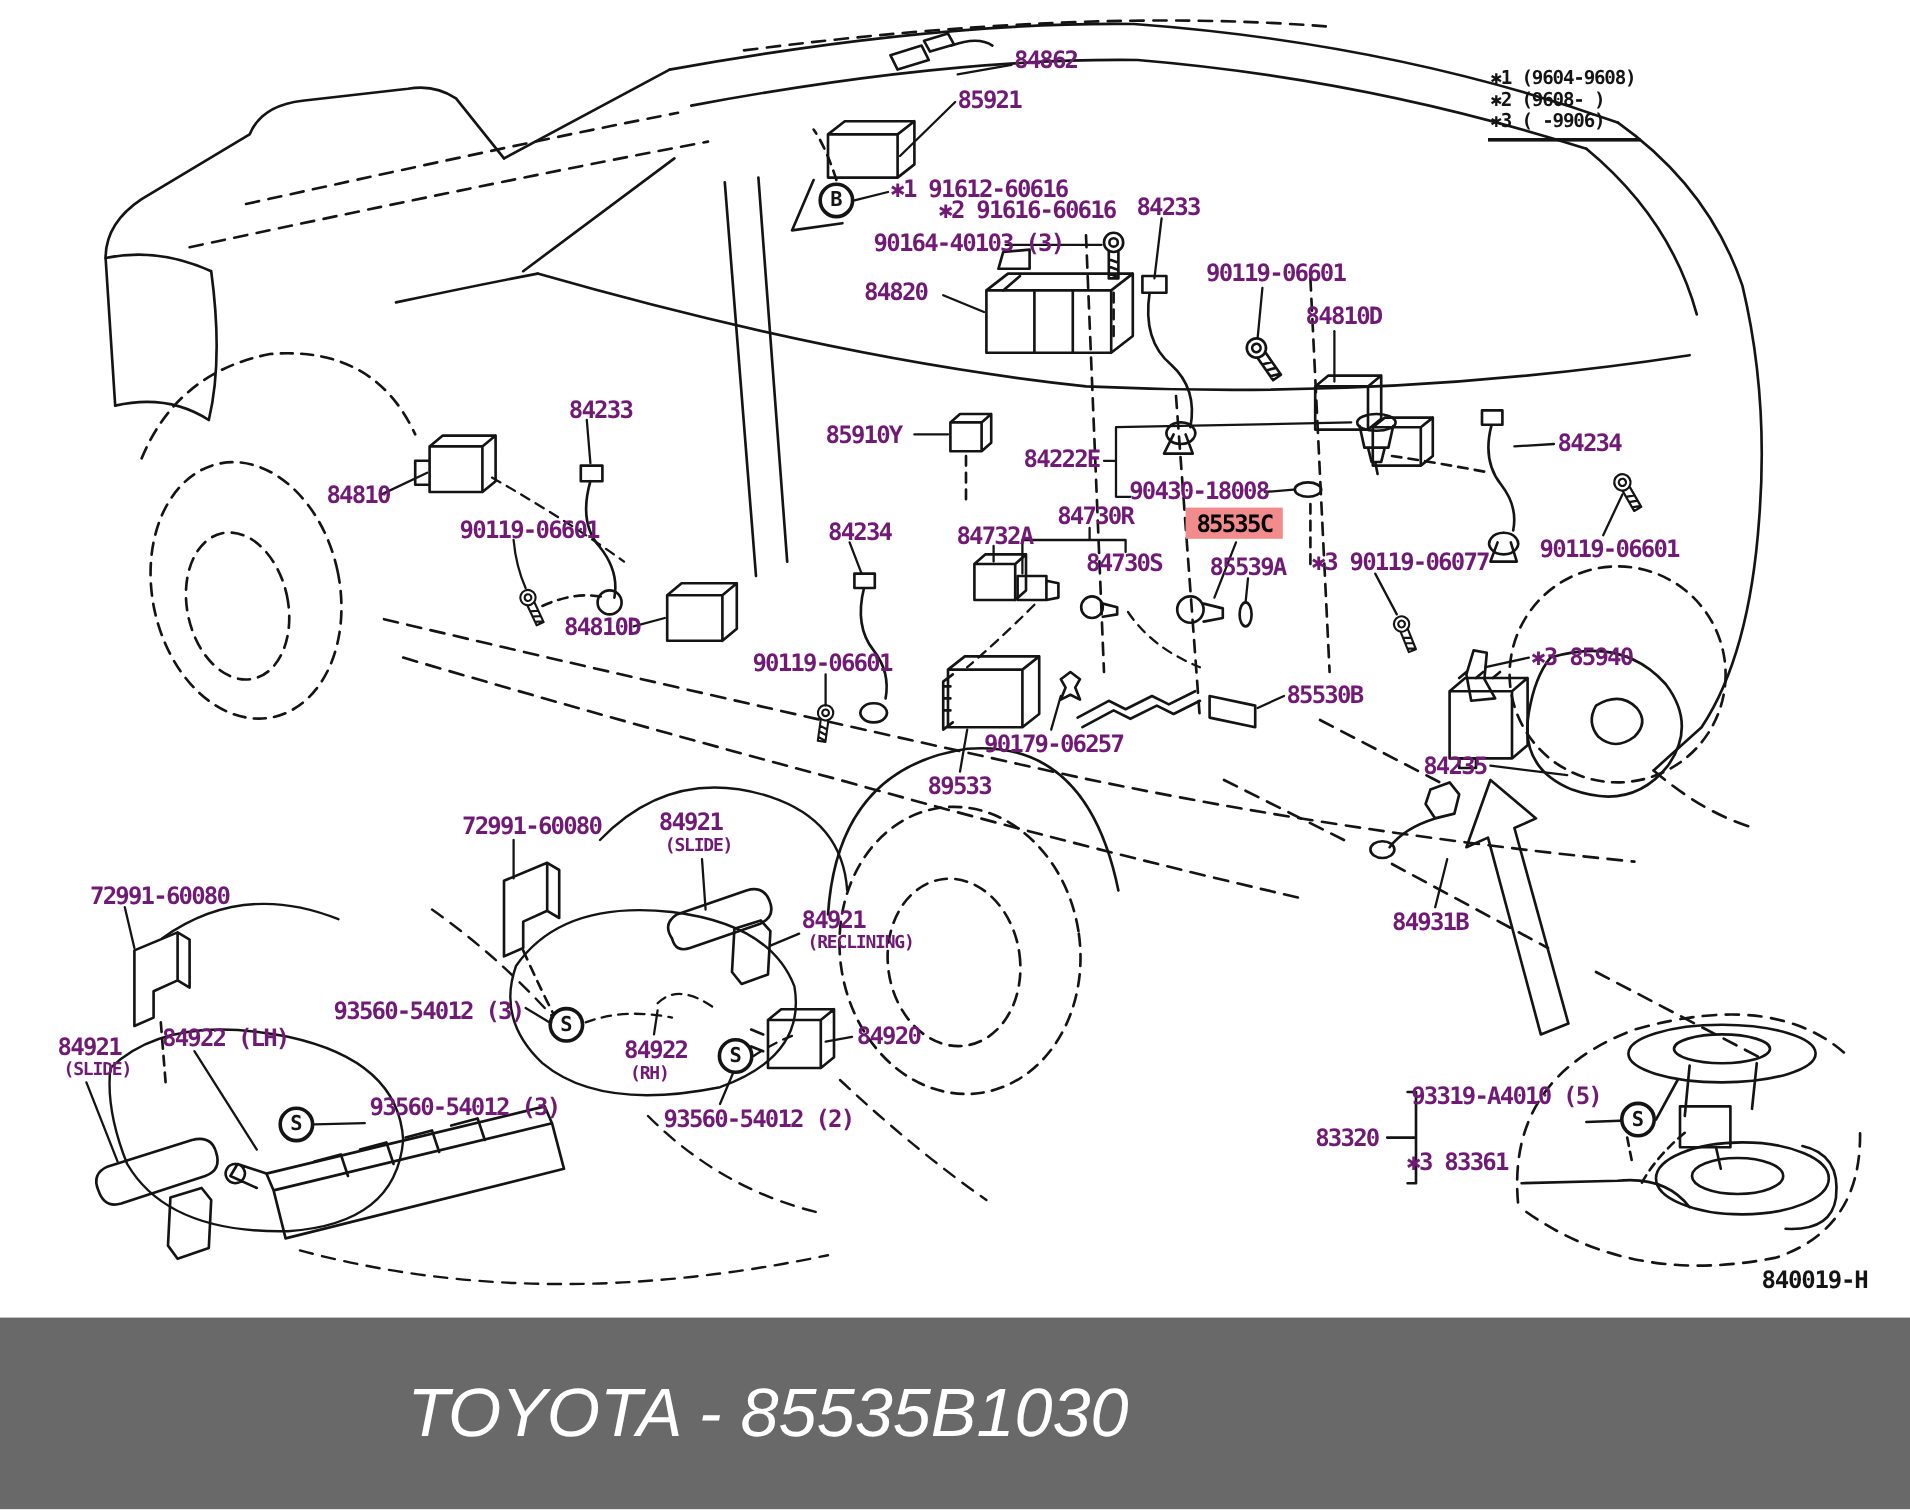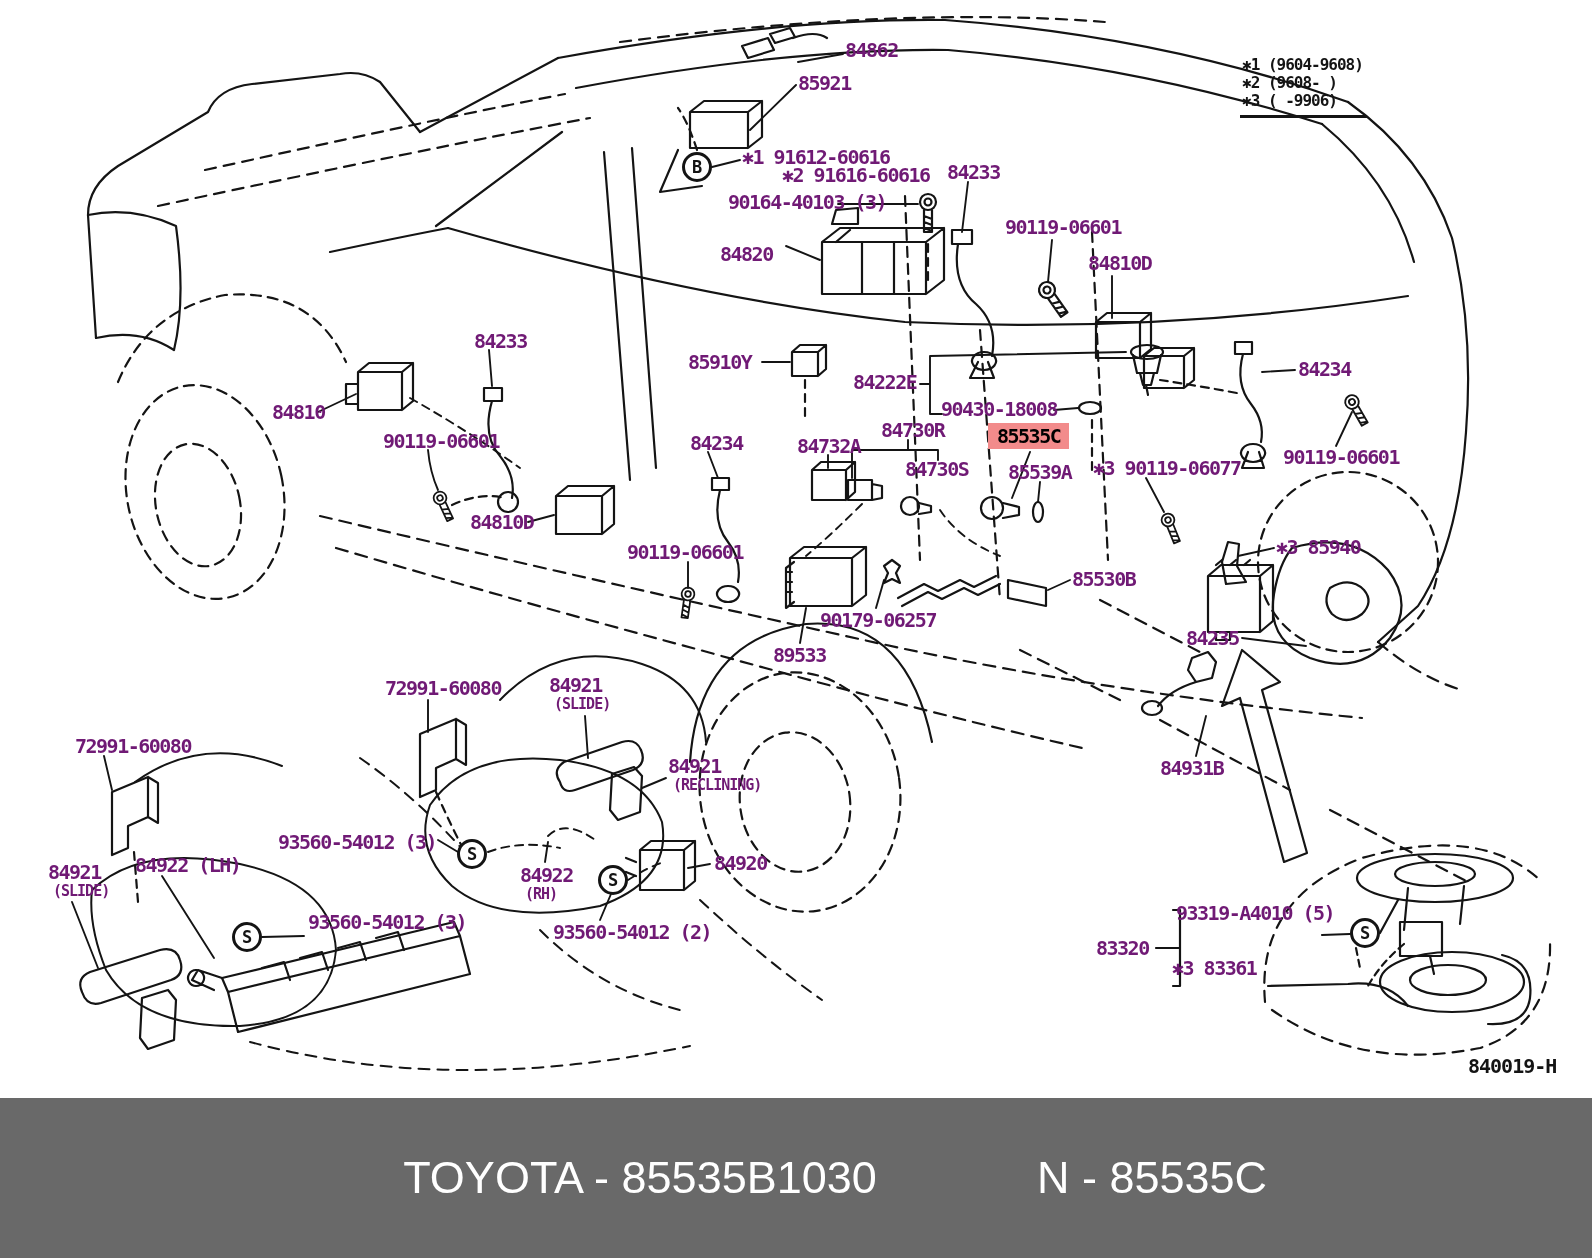--- a/index.html
+++ b/index.html
@@ -12,22 +12,22 @@
   .lbl.hl{background:#F28B8B;color:#000000;padding:3px 9px 2px 9px;}
   .circ{position:absolute;width:24px;height:24px;border:3px solid #141414;border-radius:50%;
         text-align:center;font-size:17px;line-height:24px;font-weight:bold;color:#141414;
         background:#fff;z-index:3;}
   .legend{position:absolute;left:1240px;top:56px;font-weight:bold;font-size:16px;line-height:18px;
           letter-spacing:-1px;color:#141414;border-bottom:3px solid #141414;padding:0 4px 5px 2px;z-index:3;}
   .diagcode{position:absolute;left:1452px;top:1054px;font-weight:bold;font-size:20px;
             letter-spacing:-1px;color:#141414;z-index:3;margin-left:16px;}
   .footer{position:absolute;left:0;top:1098px;width:1592px;height:160px;background:#696969;z-index:4;
           font-family:"Liberation Sans",sans-serif;color:#ffffff;}
-  .footer span{position:absolute;top:0;line-height:160px;font-size:45px;transform:translateX(-50%);
-               white-space:nowrap;}
+  .footer span{position:absolute;top:0;line-height:160px;font-size:57px;transform:translateX(-50%);
+               white-space:nowrap;font-style:italic;}
   .footer .f-left{left:640px;}
   .footer .f-right{left:1152px;}
 </style>
 </head>
 <body>
 
 <div class="stage">
 
   <svg width="1592" height="1098" viewBox="0 0 1592 1098" fill="none" stroke="#141414" stroke-width="2.2" stroke-linecap="round" stroke-linejoin="round">
     <defs>
@@ -257,21 +257,21 @@
   </div>
 
   <div class="diagcode">840019-H</div>
 
   <div>
       <div class="lbl" style="left: 845px; top: 40px;"><span>84862</span></div>
       <div class="lbl" style="left: 798px; top: 73px;"><span>85921</span></div>
       <div class="lbl" style="left: 742px; top: 147px;"><span>✱1 91612-60616</span></div>
       <div class="lbl" style="left: 742px; top: 165px; margin-left: 40px;"><span>✱2 91616-60616</span></div>
       <div class="lbl" style="left: 728px; top: 192px;"><span>90164-40103 (3)</span></div>
-      <div class="lbl" style="left: 720px; top: 244px;"><span>84820</span></div>
+      <div class="lbl" style="left: 720px; top: 233px;"><span>84820</span></div>
       <div class="lbl" style="left: 947px; top: 162px;"><span>84233</span></div>
       <div class="lbl" style="left: 1005px; top: 217px;"><span>90119-06601</span></div>
       <div class="lbl" style="left: 1088px; top: 253px;"><span>84810D</span></div>
       <div class="lbl" style="left: 688px; top: 352px;"><span>85910Y</span></div>
       <div class="lbl" style="left: 853px; top: 372px;"><span>84222E</span></div>
       <div class="lbl" style="left: 941px; top: 399px;"><span>90430-18008</span></div>
       <div class="lbl" style="left: 881px; top: 420px;"><span>84730R</span></div>
       <div class="lbl hl" style="left: 988px; top: 423px;"><span>85535C</span></div>
       <div class="lbl" style="left: 905px; top: 459px;"><span>84730S</span></div>
       <div class="lbl" style="left: 1008px; top: 462px;"><span>85539A</span></div>
@@ -307,16 +307,15 @@
       <div class="lbl" style="left: 1172px; top: 958px;"><span>✱3 83361</span></div>
       <div class="circ" style="left: 682px; top: 152px;">B</div>
       <div class="circ" style="left: 457px; top: 839px;">S</div>
       <div class="circ" style="left: 598px; top: 865px;">S</div>
       <div class="circ" style="left: 232px; top: 922px;">S</div>
       <div class="circ" style="left: 1350px; top: 918px;">S</div>
     </div>
 
   <div class="footer">
     <span class="f-left">TOYOTA - 85535B1030</span>
-    <span class="f-right">N - 85535C</span>
   </div>
 
 </div>
 
 </body></html>

